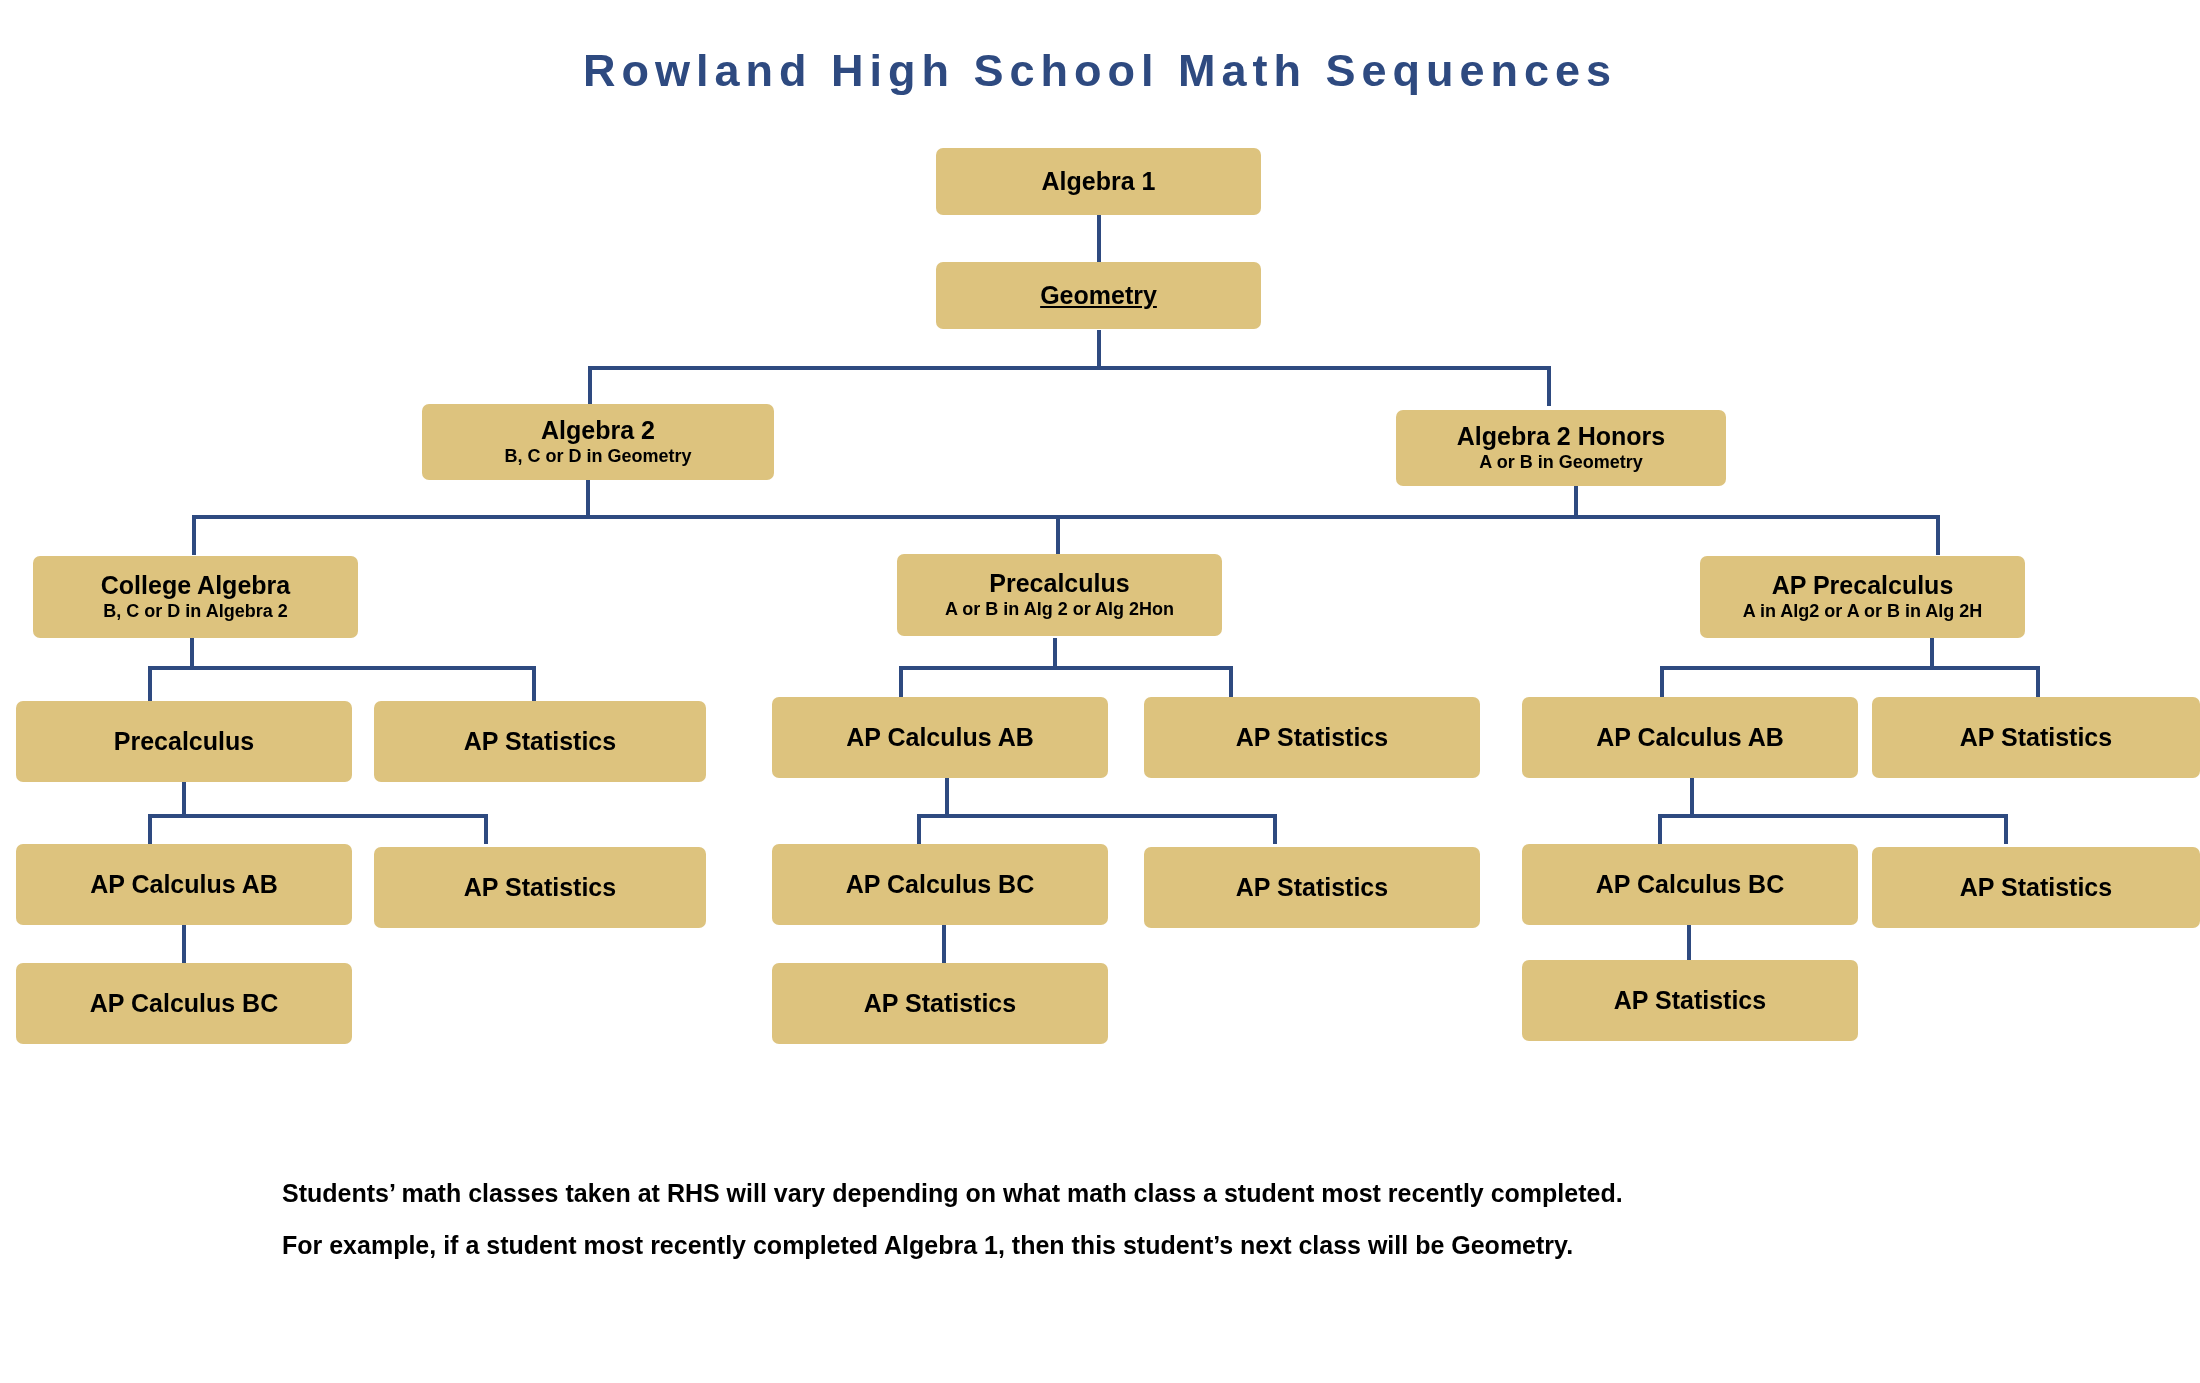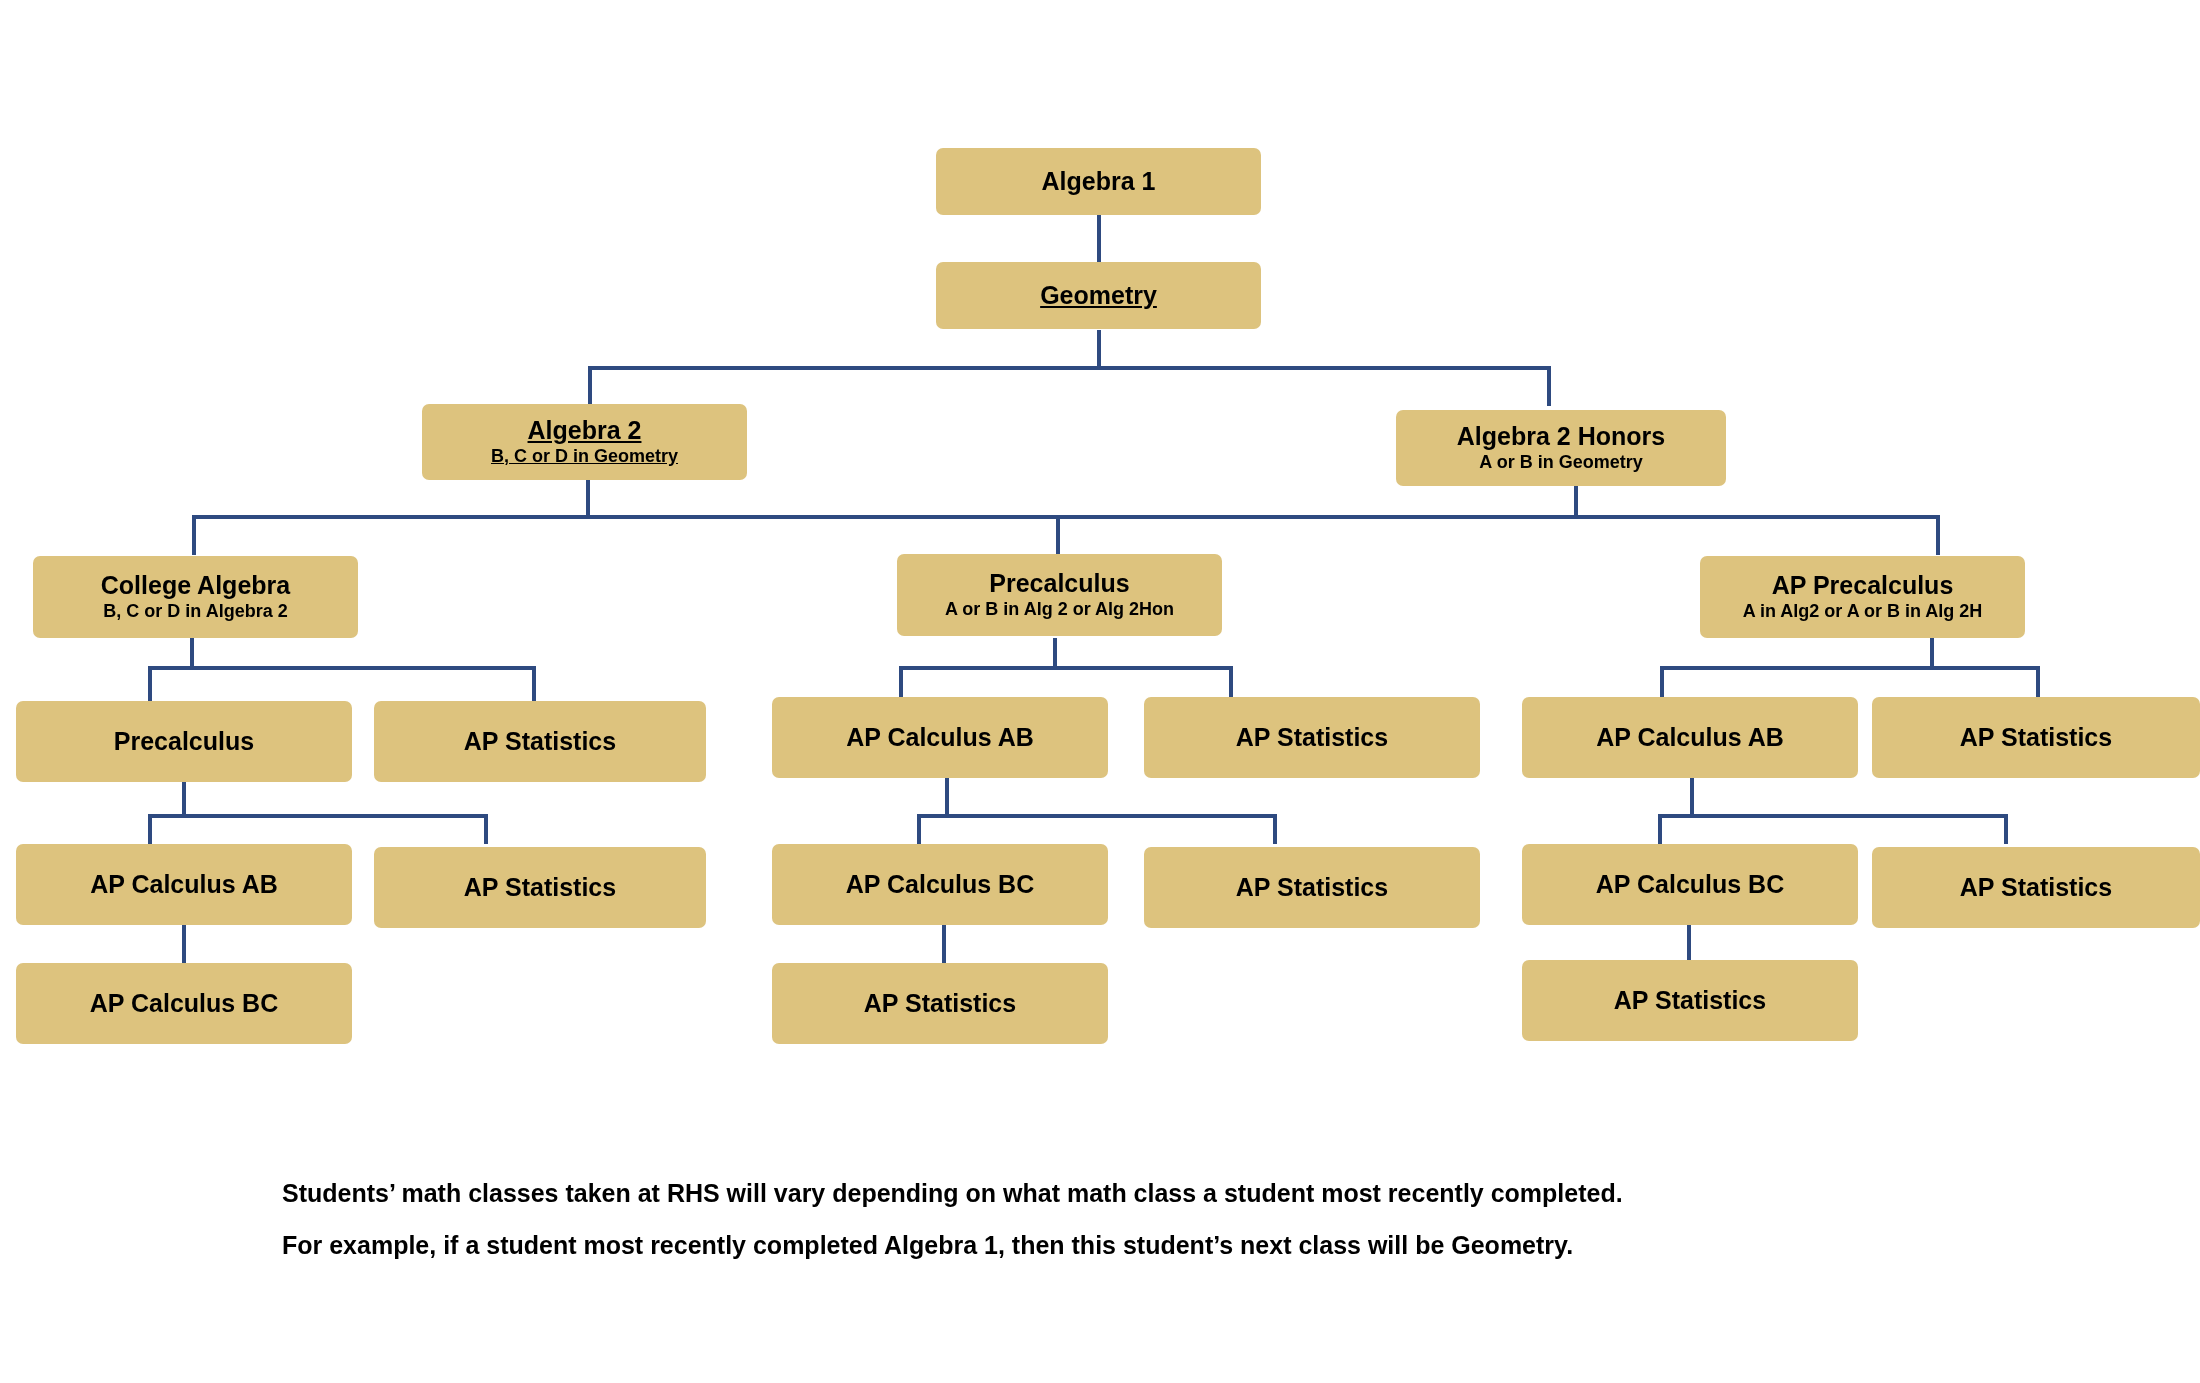--- a/index.html
+++ b/index.html
@@ -82,20 +82,21 @@
     color: #000000;
     line-height: 1.1;
     white-space: nowrap;
   }
 </style>
 </head>
 <body>
 
 <div id="canvas">
 
+  <div id="chart-title">Rowland High School Math Sequences</div>
 
   <div class="conn v" style="left:1097px; top:215px; height:50px;"></div>
 
   <div class="conn v" style="left:1097px; top:330px; height:36px;"></div>
   <div class="conn h" style="left:588px; top:366px; width:963px;"></div>
   <div class="conn v" style="left:588px; top:366px; height:40px;"></div>
   <div class="conn v" style="left:1547px; top:366px; height:40px;"></div>
 
   <div class="conn v" style="left:586px; top:480px; height:35px;"></div>
   <div class="conn v" style="left:1574px; top:485px; height:30px;"></div>
@@ -141,21 +142,21 @@
   <div class="conn v" style="left:1687px; top:884px; height:80px;"></div>
 
   <div class="node" style="left:936px; top:148px; width:325px; height:67px;">
     <div class="label">Algebra 1</div>
   </div>
 
   <div class="node" style="left:936px; top:262px; width:325px; height:67px;text-decoration:underline;">
     <div class="label">Geometry</div>
   </div>
 
-  <div class="node has-sub" style="left:422px; top:404px; width:325px; height:76px;text-decoration:underline;">
+  <div class="node has-sub" style="left:422px; top:404px; width:352px; height:76px;">
     <div class="label">Algebra 2</div>
     <div class="sublabel">B, C or D in Geometry</div>
   </div>
   <div class="node has-sub" style="left:1396px; top:410px; width:330px; height:76px;">
     <div class="label">Algebra 2 Honors</div>
     <div class="sublabel">A or B in Geometry</div>
   </div>
 
   <div class="node has-sub" style="left:33px; top:556px; width:325px; height:82px;">
     <div class="label">College Algebra</div>

